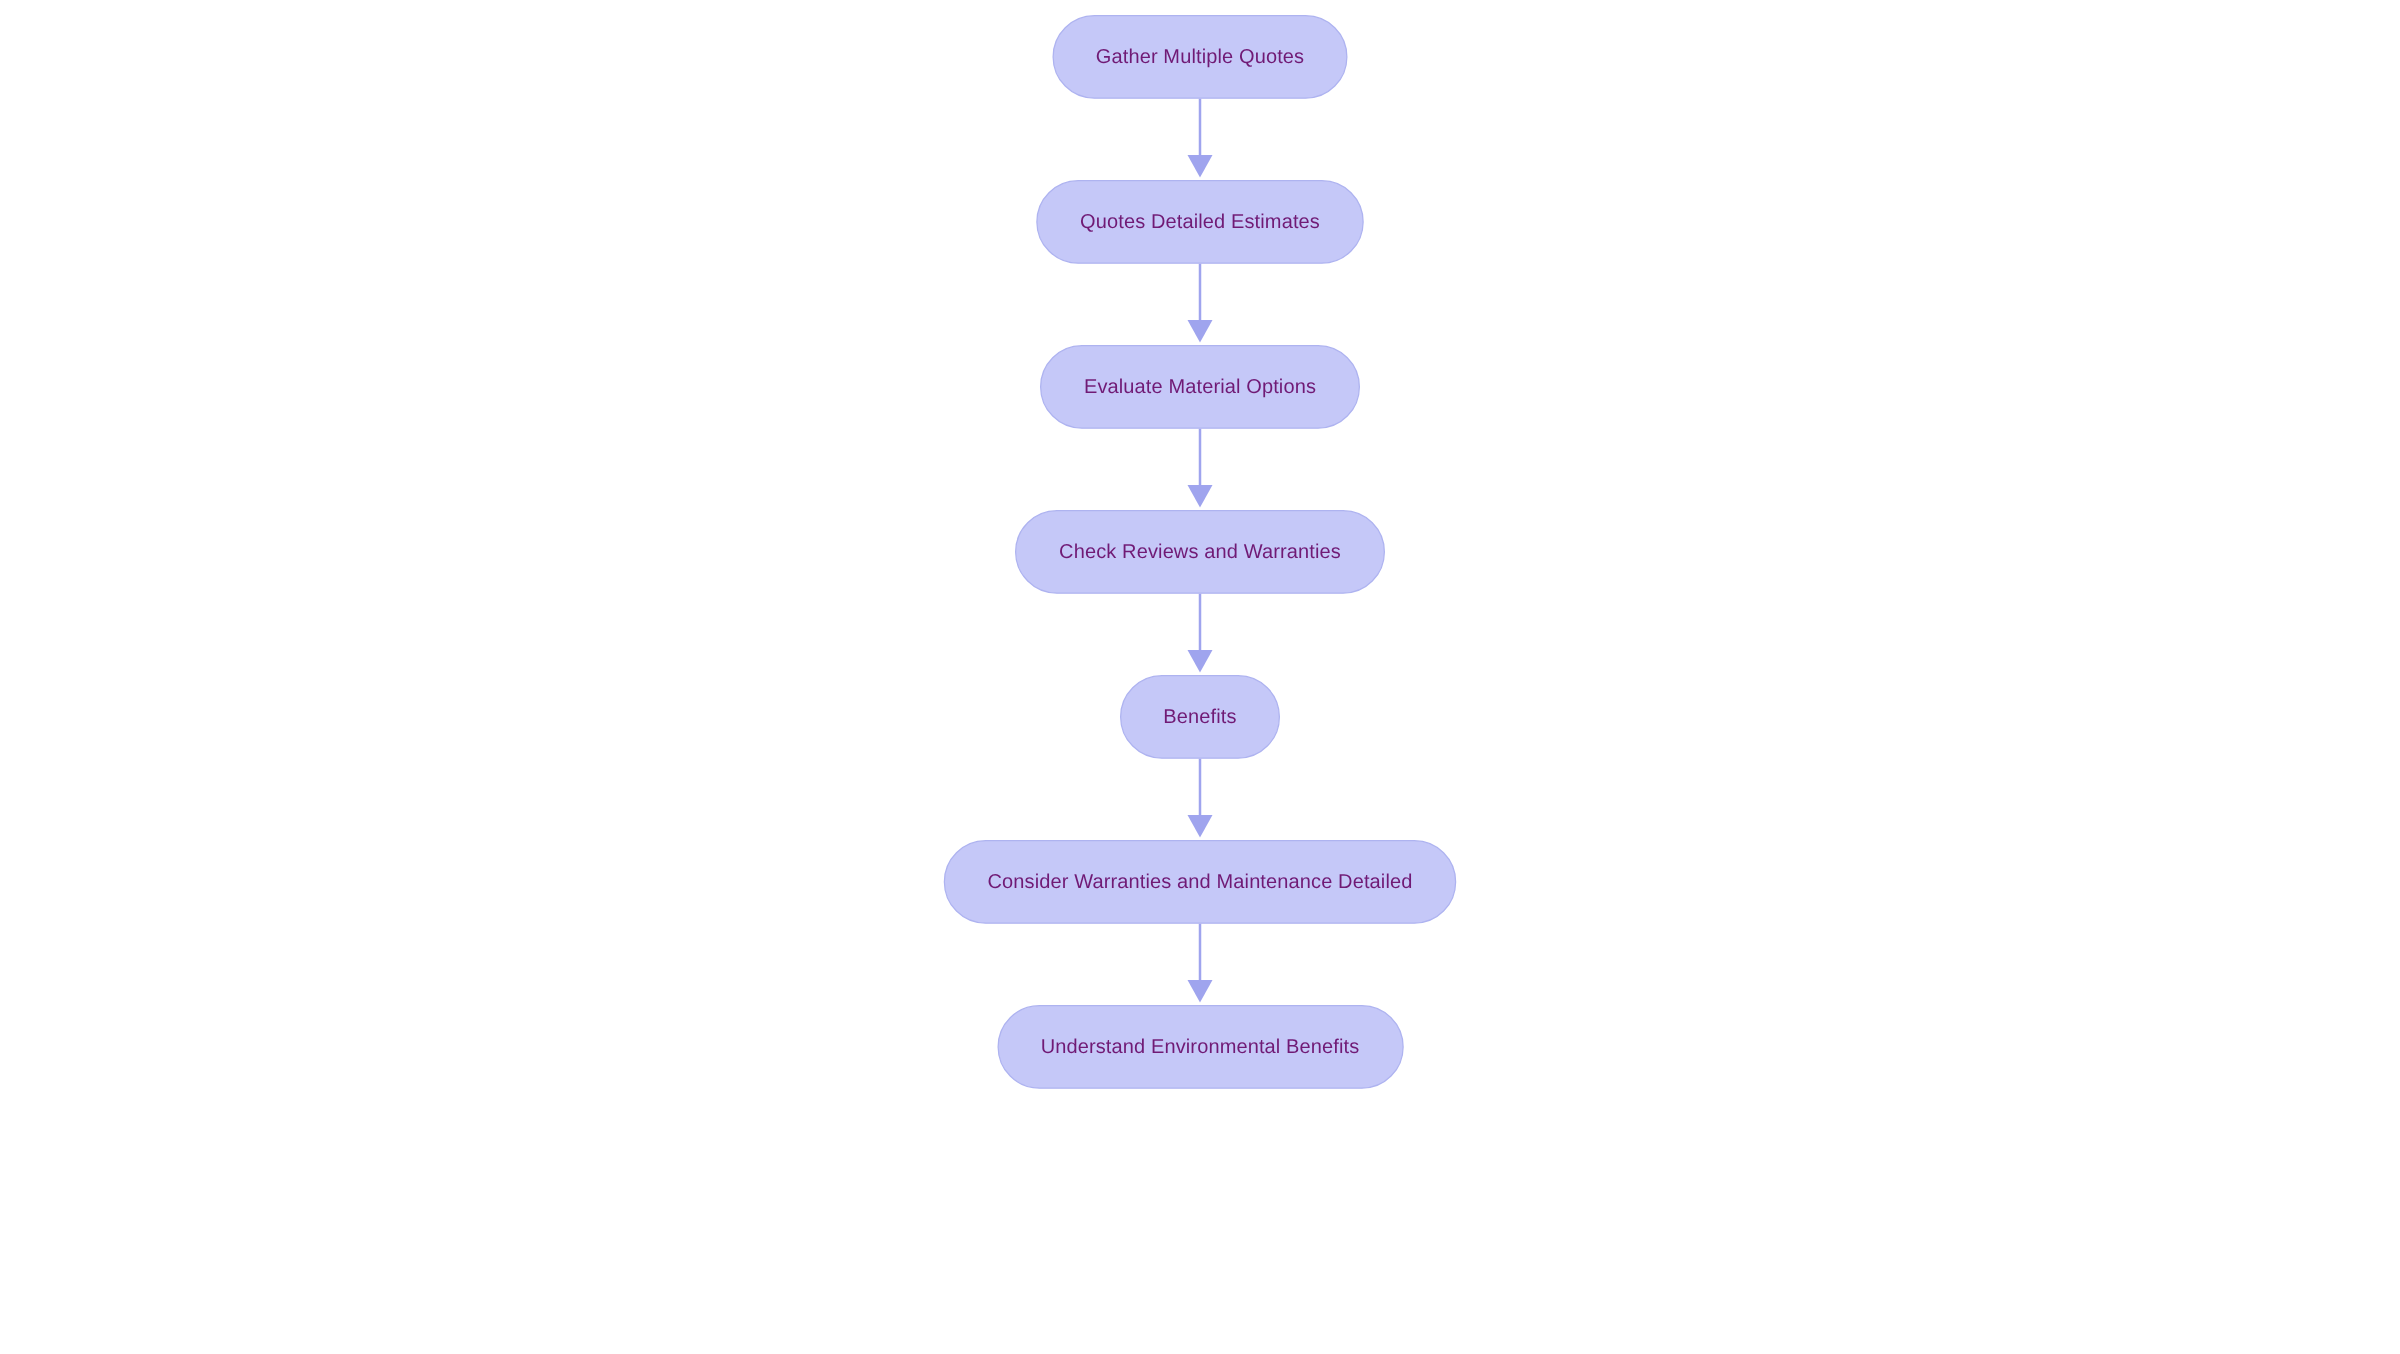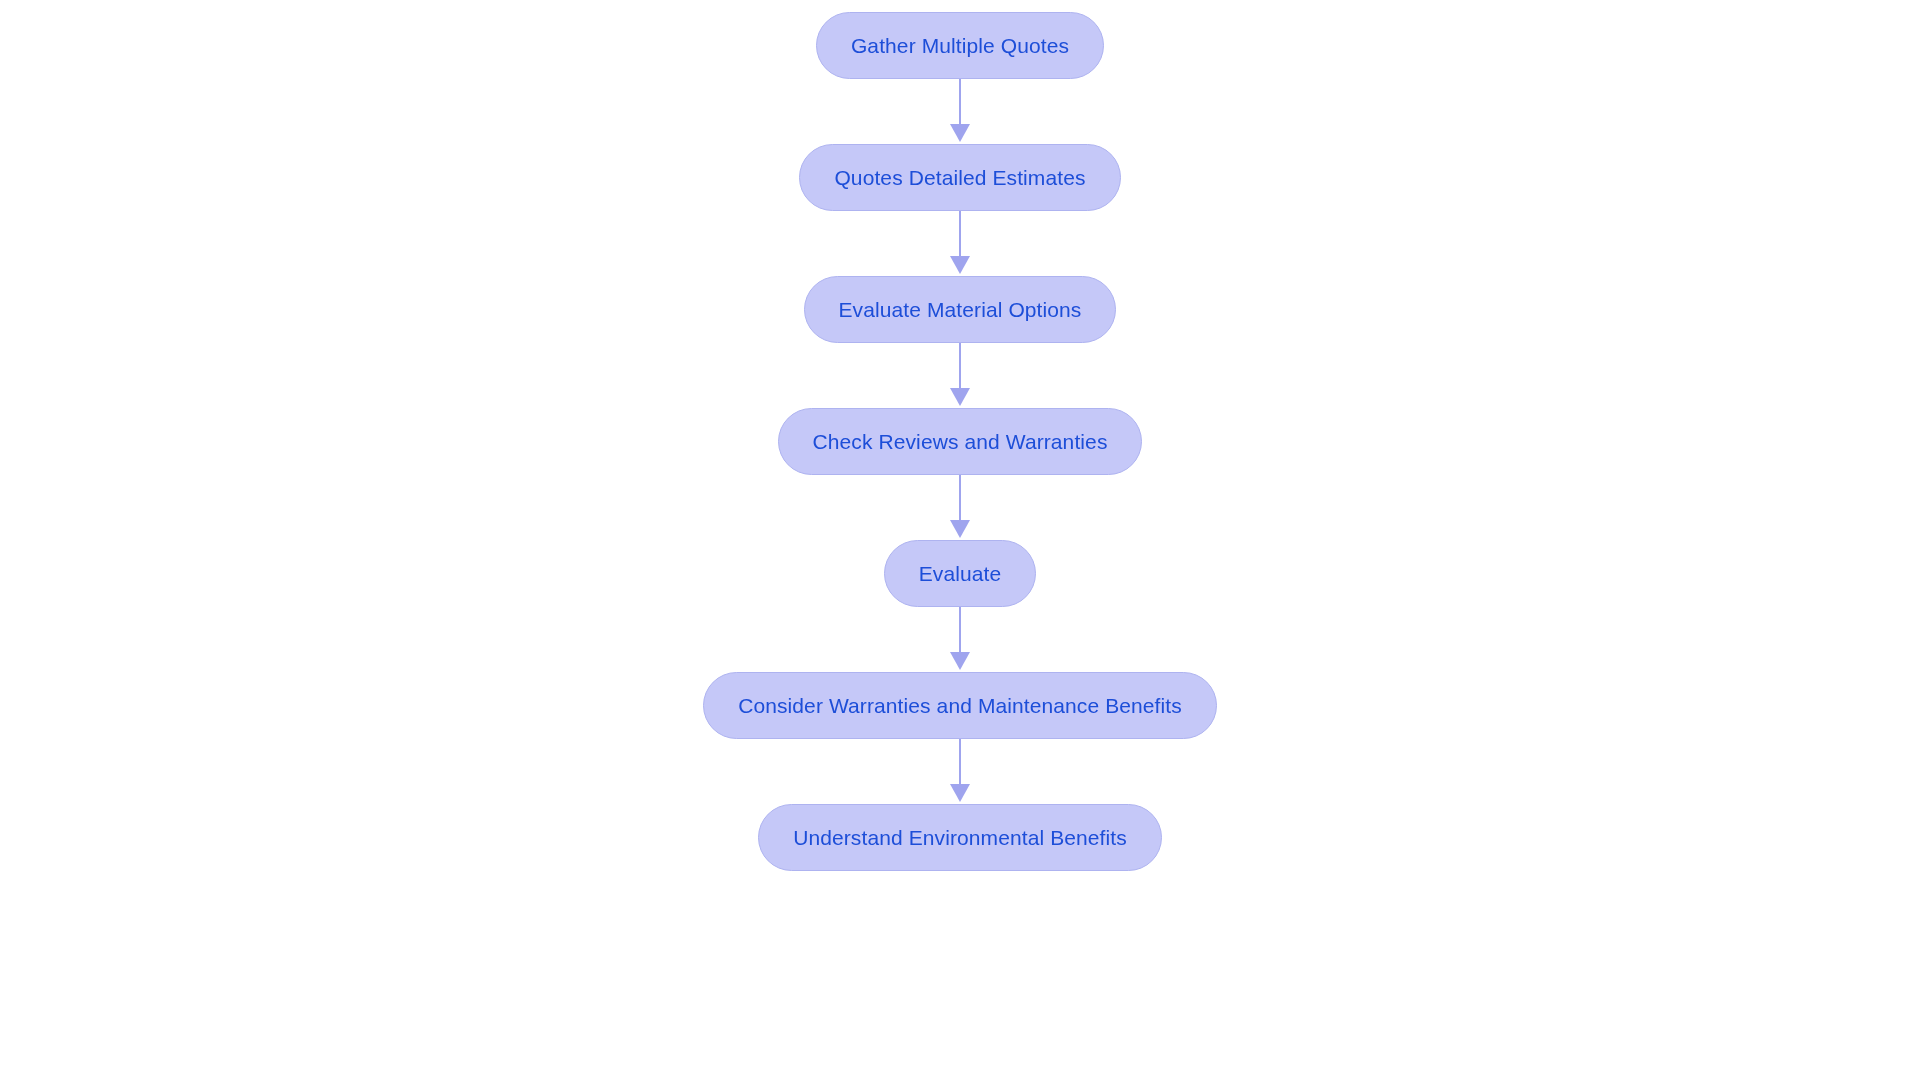--- a/index.html
+++ b/index.html
@@ -35,22 +35,22 @@
     border-radius: 34px;
     background: #c5c8f8;
     border: 1.4px solid #aeb3f0;
     display: flex;
     align-items: center;
     justify-content: center;
     padding: 0 34px;
     flex: 0 0 auto;
   }
   .flow-node-label {
-    color: #1d4ed8;
-    font-size: 21px;
+    color: #701a75;
+    font-size: 16px;
     line-height: 1;
     letter-spacing: 0.1px;
     white-space: nowrap;
   }
   .flow-connector {
     position: relative;
     width: 24px;
     height: 65px;
     flex: 0 0 auto;
   }
@@ -114,30 +114,30 @@
     <div class="flow-node">
       <span class="flow-node-label">Check Reviews and Warranties</span>
     </div>
 
     <div class="flow-connector">
       <div class="conn-line"></div>
       <div class="conn-arrowhead"></div>
     </div>
 
     <div class="flow-node">
-      <span class="flow-node-label">Evaluate</span>
+      <span class="flow-node-label">Benefits</span>
     </div>
 
     <div class="flow-connector">
       <div class="conn-line"></div>
       <div class="conn-arrowhead"></div>
     </div>
 
     <div class="flow-node">
-      <span class="flow-node-label">Consider Warranties and Maintenance Benefits</span>
+      <span class="flow-node-label">Consider Warranties and Maintenance Detailed</span>
     </div>
 
     <div class="flow-connector">
       <div class="conn-line"></div>
       <div class="conn-arrowhead"></div>
     </div>
 
     <div class="flow-node">
       <span class="flow-node-label">Understand Environmental Benefits</span>
     </div>

